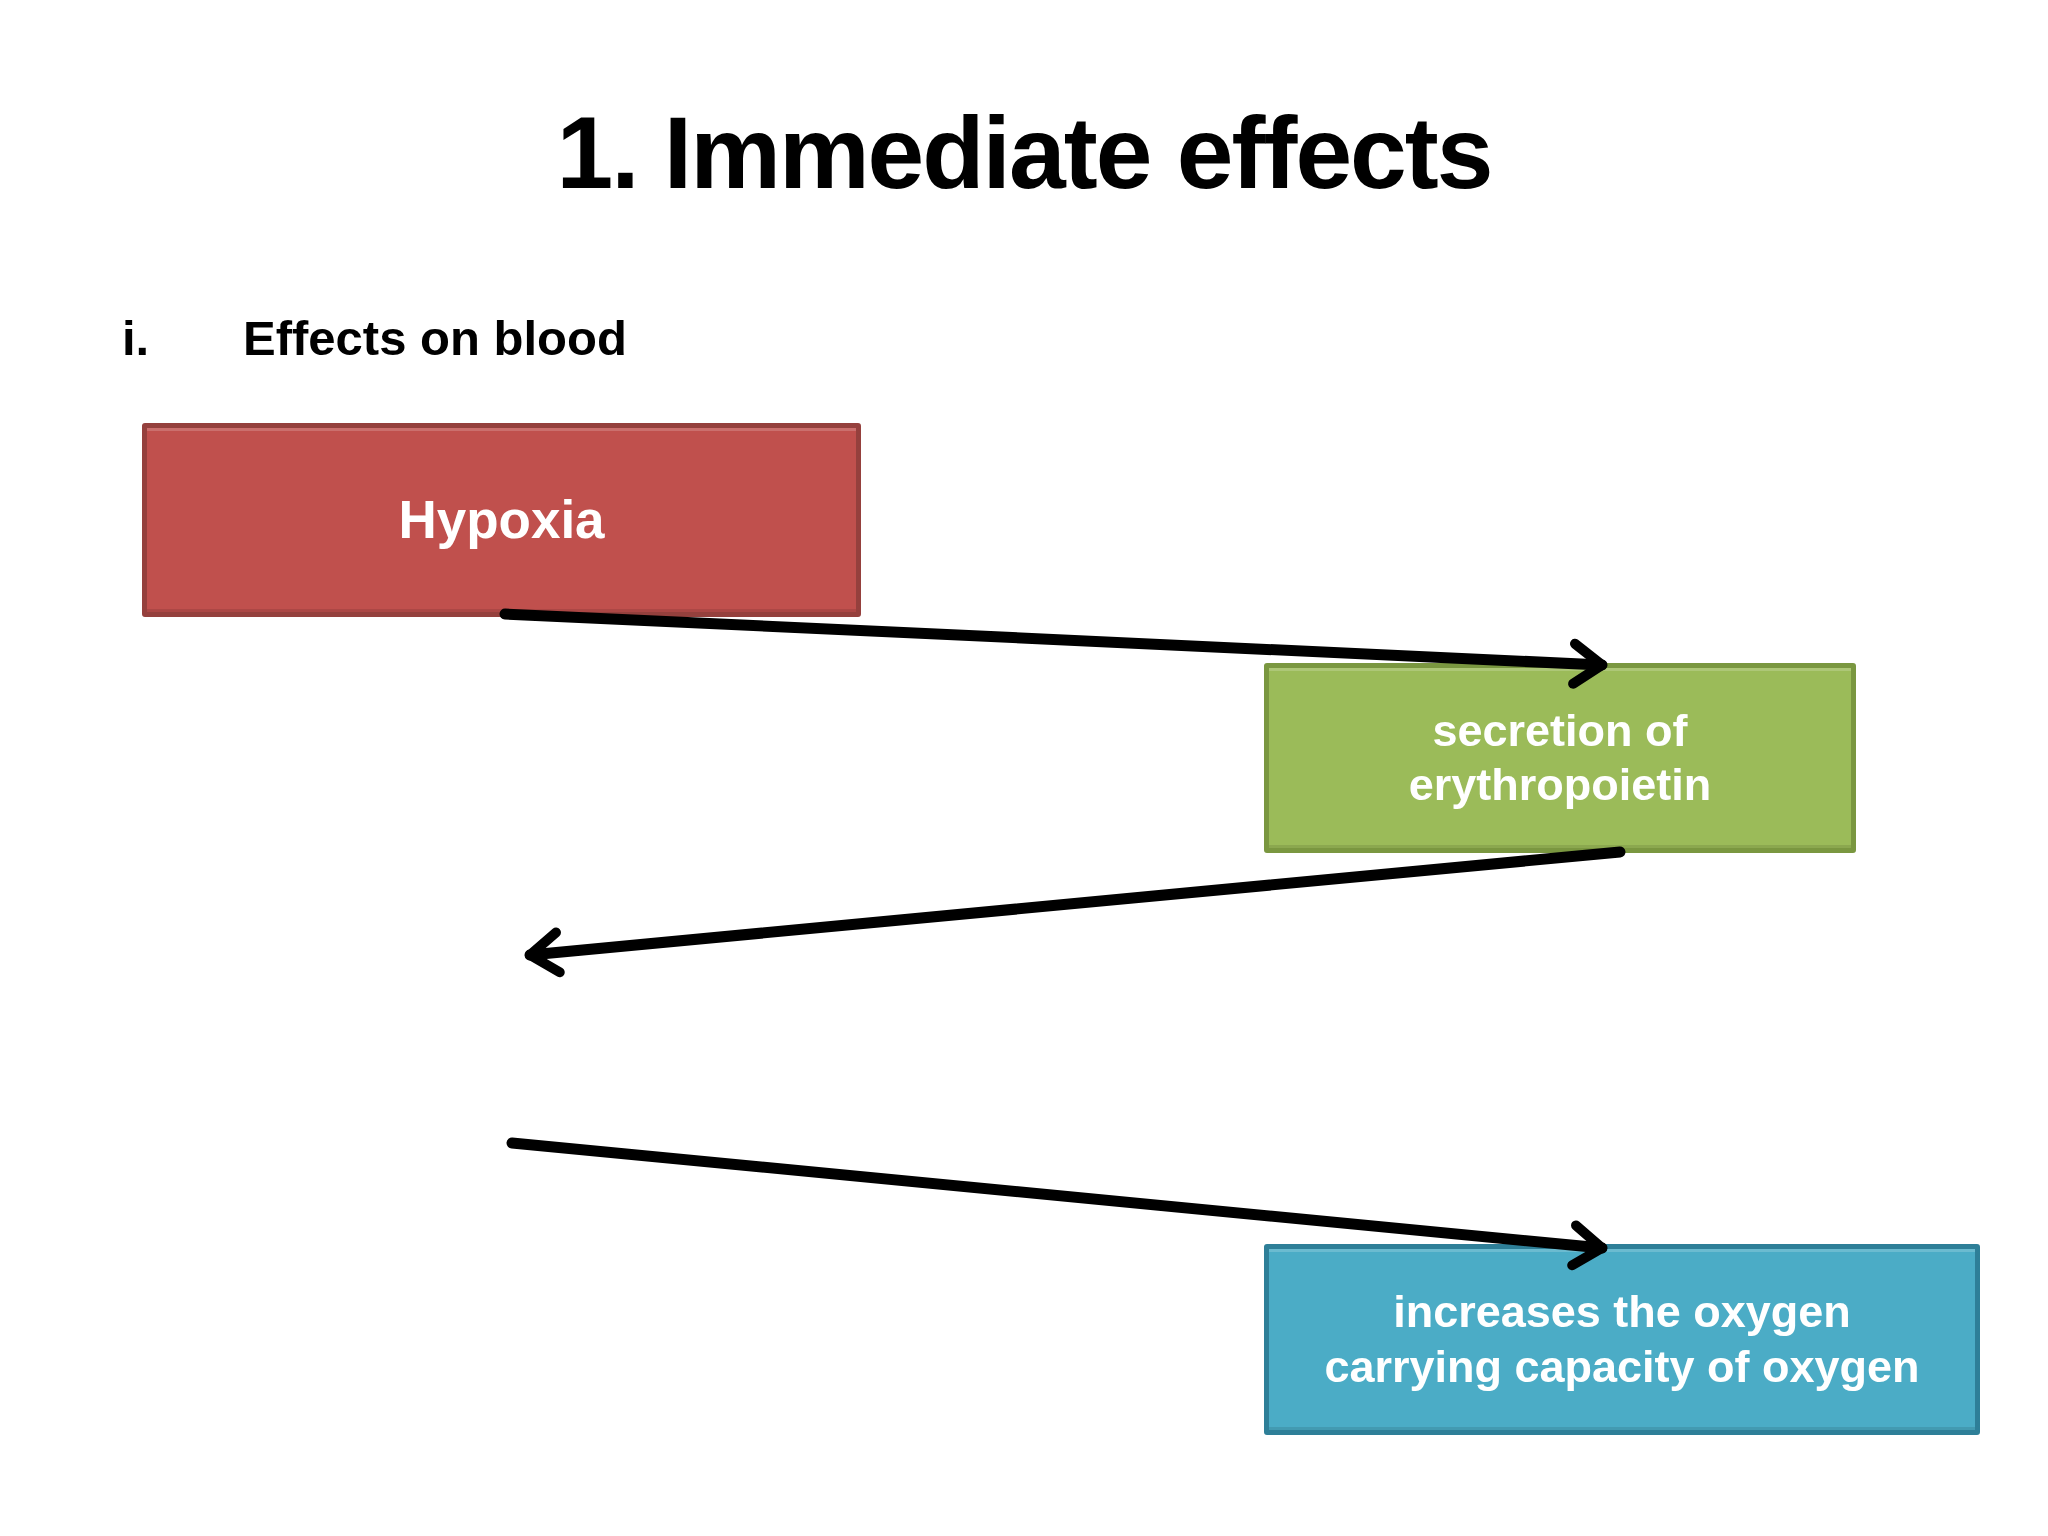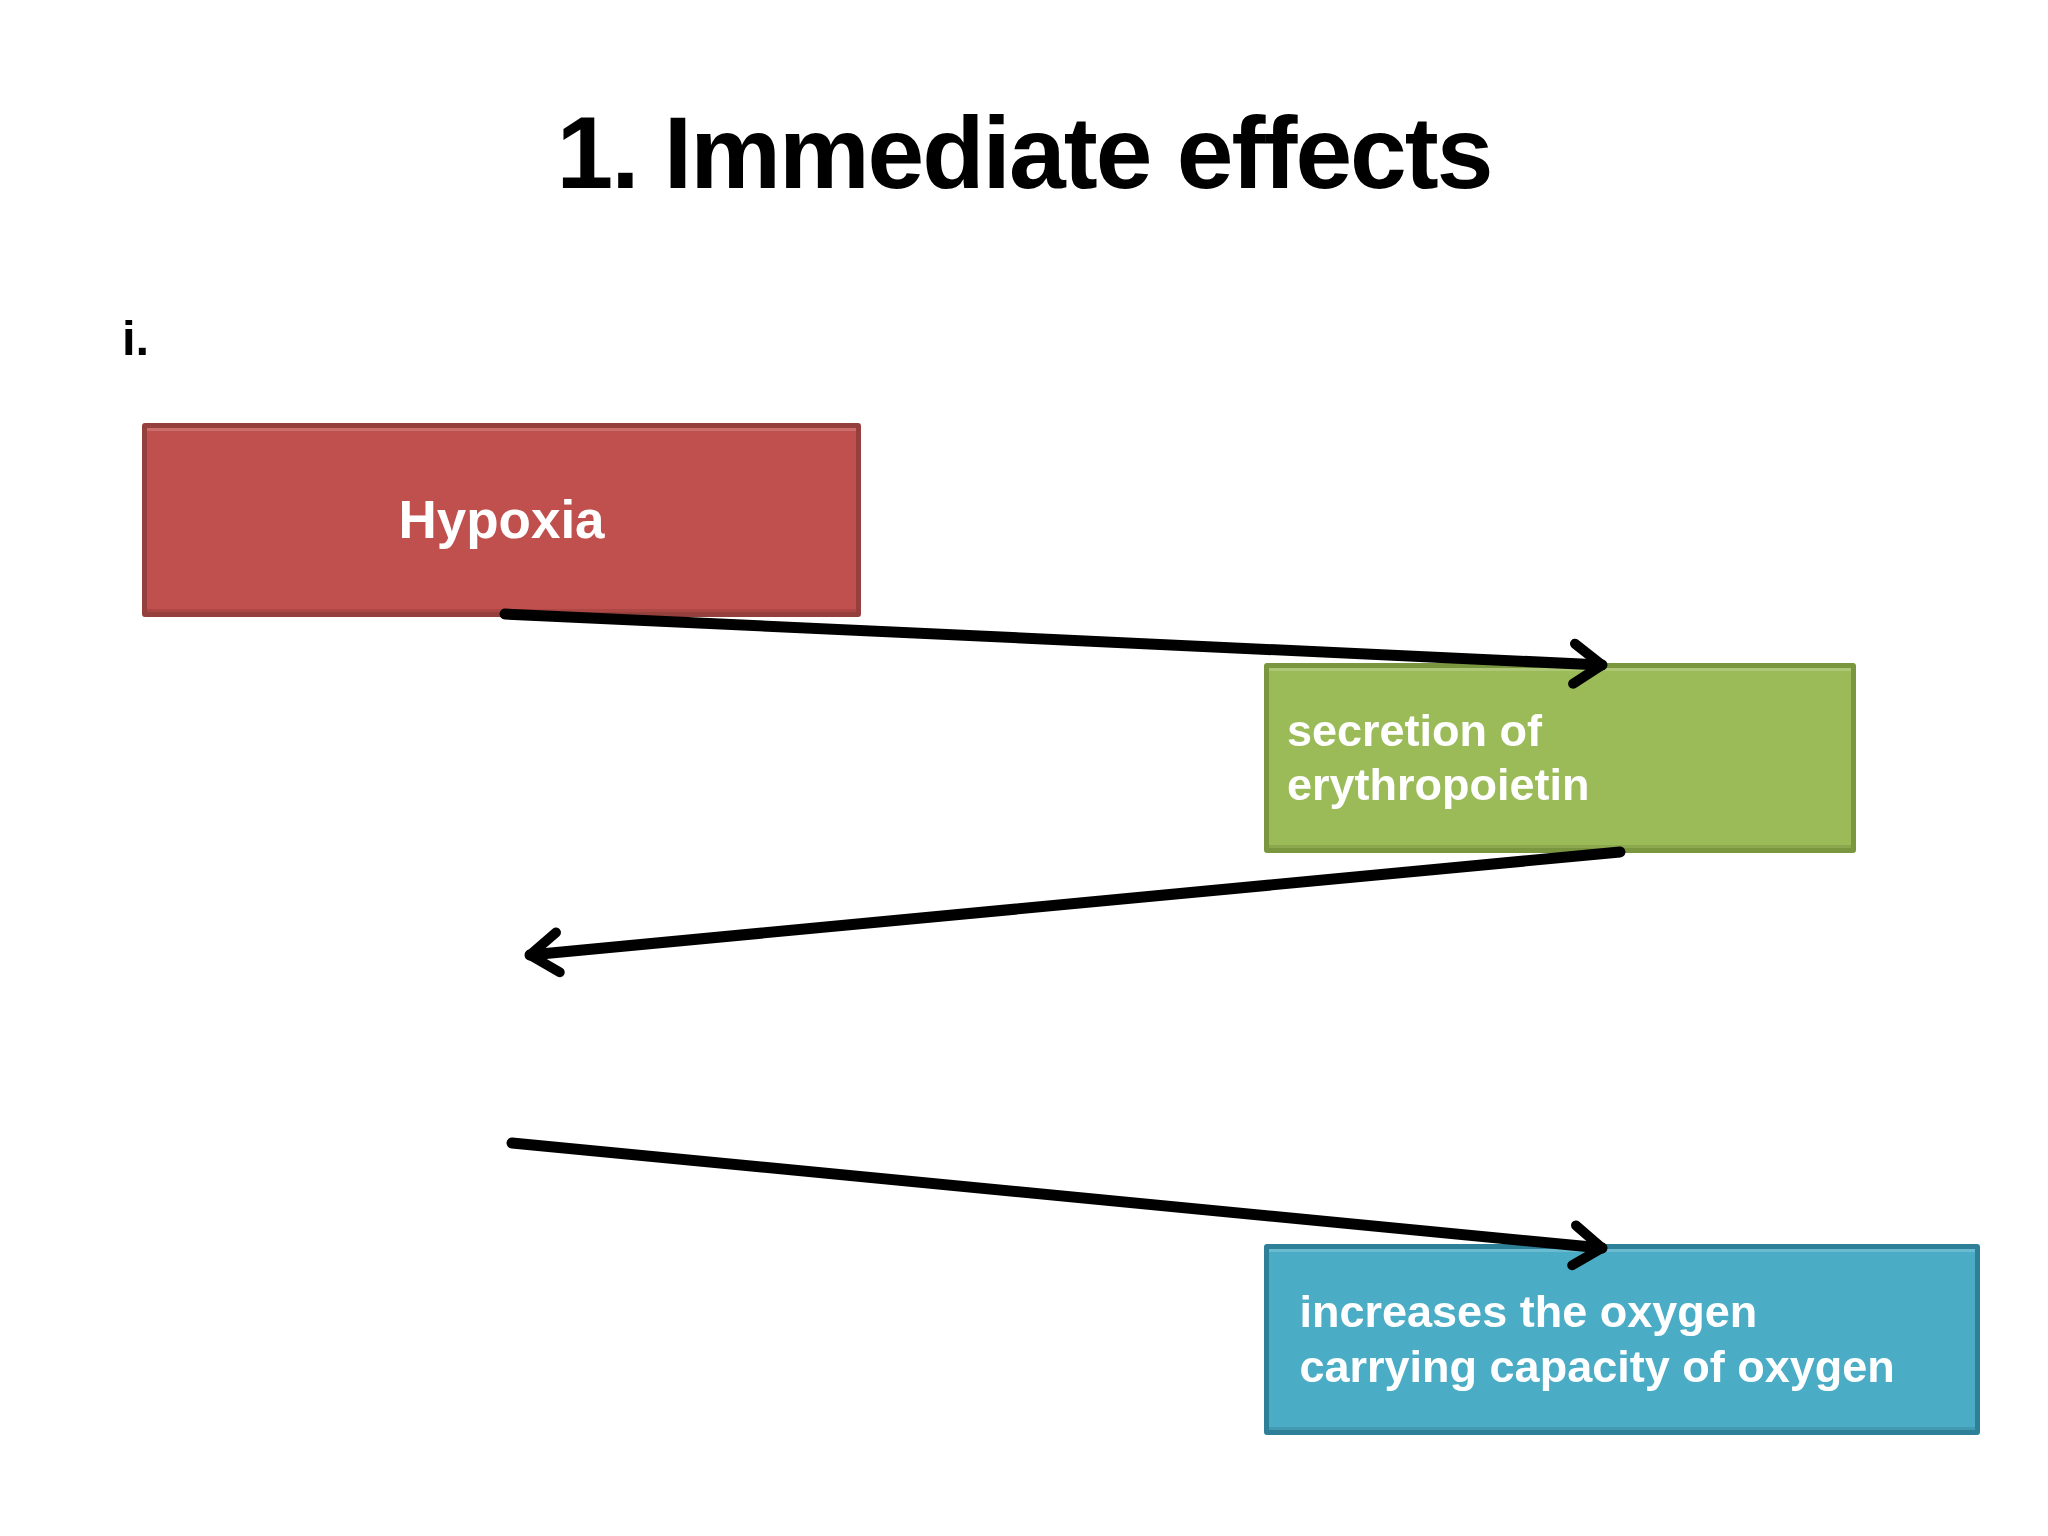--- a/index.html
+++ b/index.html
@@ -35,20 +35,21 @@
   }
   .subtitle-marker { width: 121px; }
   .node {
     position: absolute;
     box-sizing: border-box;
     border: 5px solid #4c1d95;
     border-radius: 3px;
     display: flex;
     align-items: center;
     justify-content: center;
+    text-align: center;
     font-weight: bold;
     color: #ffffff;
     box-shadow: inset 0 3px 0 rgba(255,255,255,0.18), inset 0 -3px 0 rgba(0,0,0,0.10);
   }
   .node-hypoxia        { left: 142px;  top: 423px;  width: 719px; height: 194px; font-size: 53px; }
   .node-erythropoietin { left: 1264px; top: 663px;  width: 592px; height: 190px; font-size: 45px; }
   .node-rbc            { left: 148px;  top: 954px;  width: 719px; height: 188px; font-size: 45px; }
   .node-oxygen         { left: 1264px; top: 1244px; width: 716px; height: 191px; font-size: 45px; }
   .node-label { display: inline-block; padding: 0 18px; line-height: 1.2; }
   .node-oxygen .node-label { max-width: 645px; line-height: 1.22; }
@@ -62,20 +63,21 @@
 </style>
 </head>
 <body>
 
 <div class="slide" style="background: rgb(255, 255, 255);">
 
   <h1 class="page-title" style="color: rgb(0, 0, 0);">1. Immediate effects</h1>
 
   <div class="subtitle-row">
     <span class="subtitle-marker">i.</span>
+    <span>Effects on blood</span>
   </div>
 
   <div class="node node-hypoxia" style="background: rgb(192, 80, 77); border-color: rgb(149, 64, 61); color: rgb(255, 255, 255);">
     <span class="node-label">Hypoxia</span>
   </div>
 
   <div class="node node-erythropoietin" style="background: rgb(155, 187, 89); border-color: rgb(122, 151, 64); color: rgb(255, 255, 255);">
     <span class="node-label">secretion of erythropoietin</span>
   </div>
 

